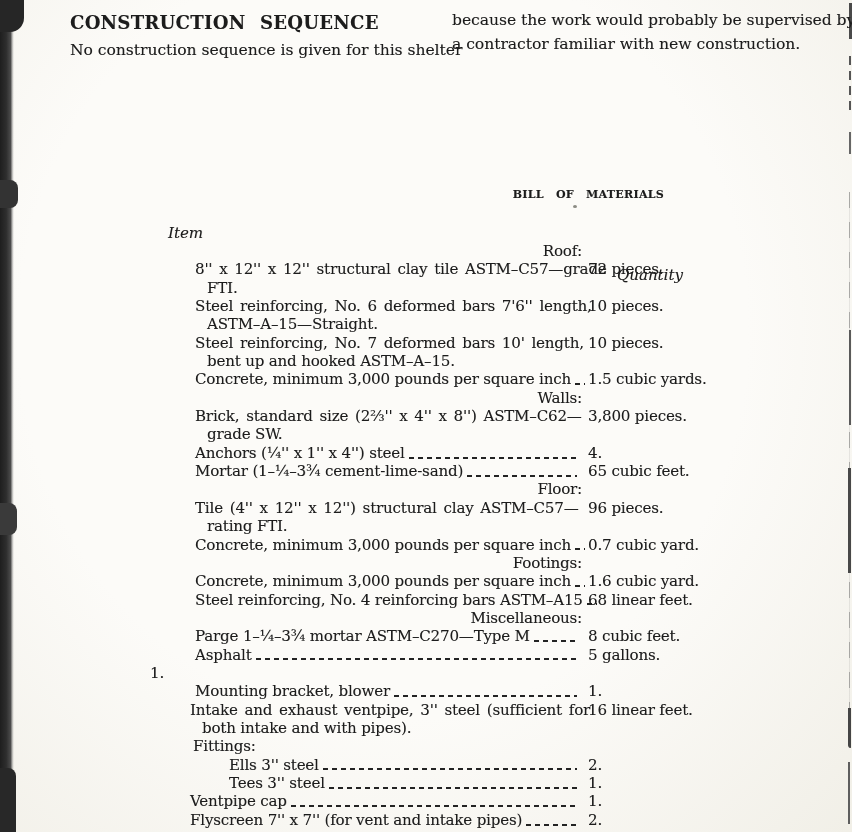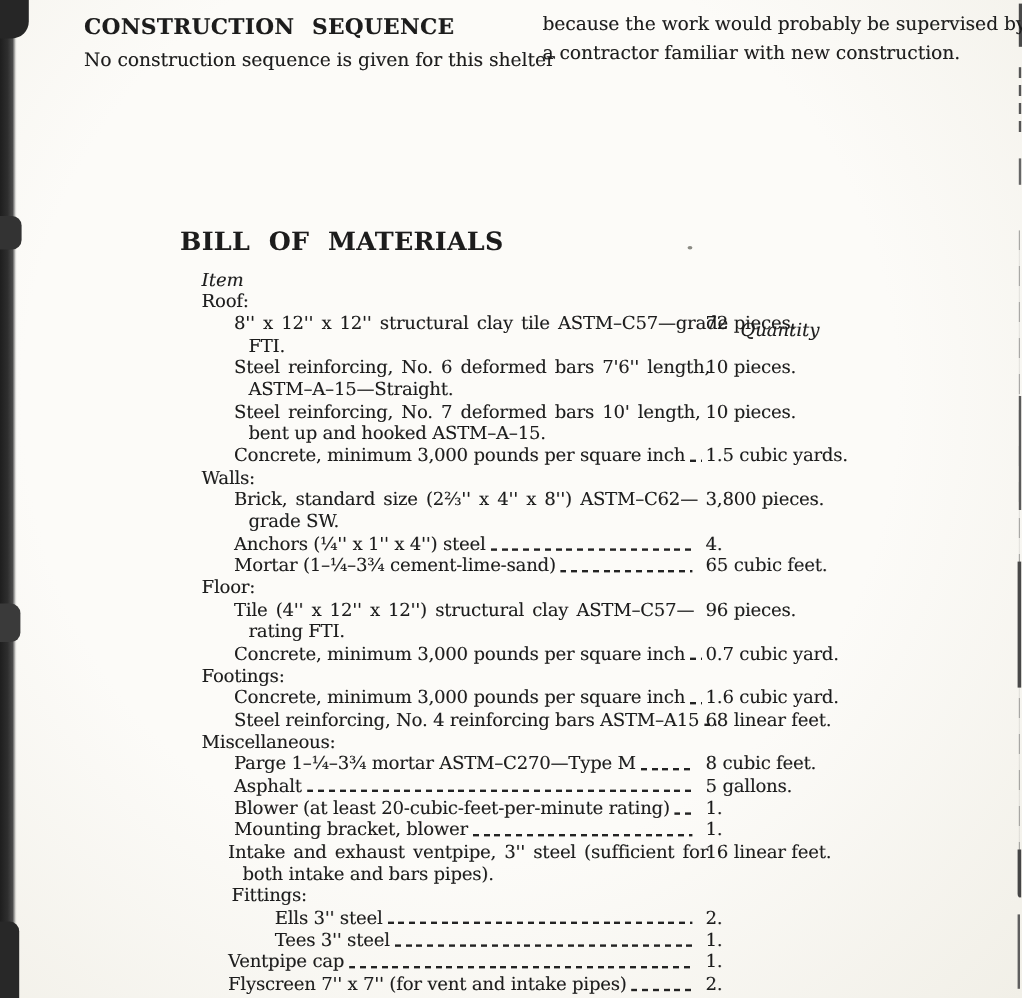--- a/index.html
+++ b/index.html
@@ -34,35 +34,35 @@
 
   
   .cs-left{position:absolute;left:70px;top:12px;width:362px;text-align:left;}
   .cs-title{font-size:18px;font-weight:bold;word-spacing:8px;letter-spacing:.3px;}
   .cs-line{margin-top:8px;font-size:15.5px;white-space:nowrap;}
   .cs-right{position:absolute;left:452px;top:8px;width:380px;font-size:15.5px;line-height:24px;}
   .cs-right div{white-space:nowrap;}
 
   
   .bill{position:absolute;left:150px;top:188px;width:560px;font-size:15px;}
-  .bill-title{position:absolute;left:0;right:46px;top:0;text-align:left;font-weight:bold;font-size:21px;word-spacing:8px;letter-spacing:.3px;}
+  .bill-title{position:absolute;left:0;right:46px;top:0;text-align:right;font-weight:bold;font-size:11px;word-spacing:8px;letter-spacing:.3px;}
   .bill-cols{position:absolute;top:36px;left:0;right:0;font-style:italic;height:19px;}
   .col-item{position:absolute;left:18px;}
   .col-qty{position:absolute;left:467px;margin-top:42px;}
   .bill-rows{position:absolute;top:54px;left:0;width:560px;}
   .row{display:flex;align-items:flex-start;line-height:18.35px;letter-spacing:-0.15px;}
   .main{width:438px;display:flex;box-sizing:border-box;padding-right:6px;}
   .txt{white-space:nowrap;}
   .t1,.t2{display:block;}
   .t1.has2{word-spacing:2.2px;}
   .leader{flex:1;min-width:10px;height:2px;align-self:flex-end;margin:0 5px 3.5px 4px;
     background:repeating-linear-gradient(90deg,#232323 0 5px,transparent 5px 9px);}
   .cell-qty{flex:1;white-space:nowrap;}
   
-  .k-section  .main{padding-left:18px;}
+  .k-section  .main{padding-left:18px;justify-content:flex-end;}
   .k-item     .main{padding-left:45px;}
   .k-itemb    .main{padding-left:40px;}
   .k-subheader .main{padding-left:43px;align-items:flex-end;}
   .k-subitem  .main{padding-left:79px;}
   .k-item .t2{padding-left:12px;}
   .k-itemb .t2{padding-left:12px;}
 </style>
 </head>
 <body>
 
@@ -271,44 +271,37 @@
     <div class="main">
       <div class="txt">
         <span class="t1">Asphalt</span>
 
       </div>
       <div class="leader"></div>
     </div>
     <div class="cell-qty">5 gallons.</div>
   </div>
       <div class="row k-item">
-    <div class="main">
-      <div class="txt">
-        <span class="t1">Blower (at least 20-cubic-feet-per-minute rating)</span>
-
-      </div>
-      <div class="leader"></div>
-    </div>
     <div class="cell-qty">1.</div>
   </div>
       <div class="row k-item">
     <div class="main">
       <div class="txt">
         <span class="t1">Mounting bracket, blower</span>
 
       </div>
       <div class="leader"></div>
     </div>
     <div class="cell-qty">1.</div>
   </div>
       <div class="row k-itemb">
     <div class="main">
       <div class="txt">
         <span class="t1 has2">Intake and exhaust ventpipe, 3'' steel (sufficient for</span>
-        <span class="t2">both intake and bars pipes).</span>
+        <span class="t2">both intake and with pipes).</span>
       </div>
 
     </div>
     <div class="cell-qty">16 linear feet.</div>
   </div>
       <div class="row k-subheader">
     <div class="main">
       <div class="txt">
         <span class="t1">Fittings:</span>
 

